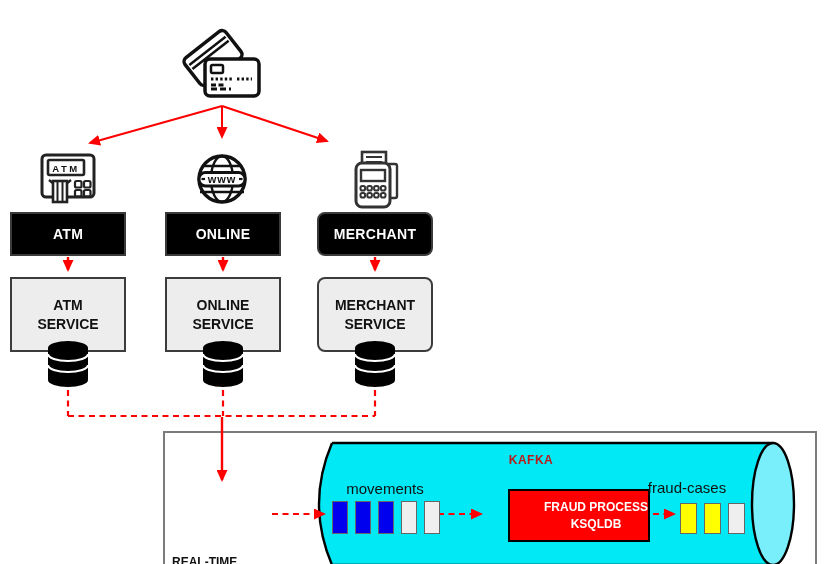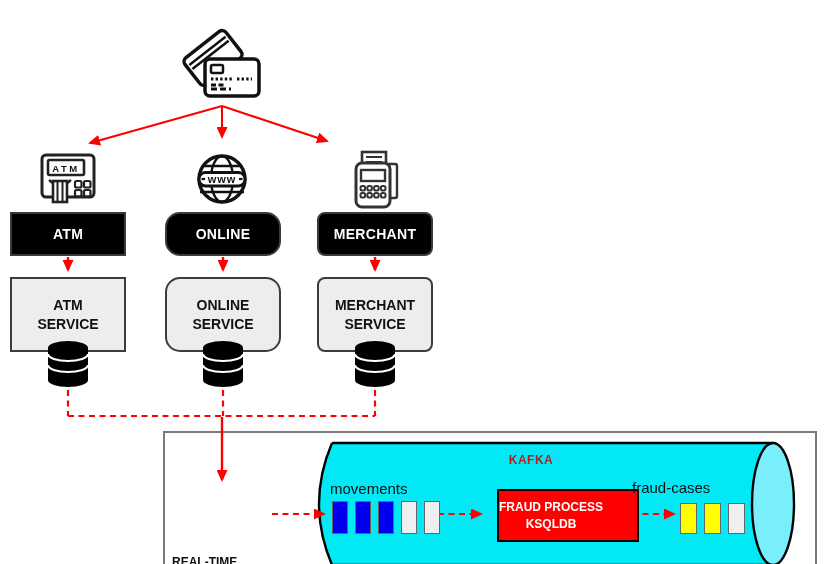--- a/index.html
+++ b/index.html
@@ -10,37 +10,37 @@
   svg text{font-family:"Liberation Sans", sans-serif;}
 
   
   .label-box{position:absolute;top:188px;width:112px;height:40px;background:#000;
     border:2px solid #3a3a3a;color:#fff;font-weight:bold;font-size:14px;letter-spacing:.3px;
     display:flex;align-items:center;justify-content:center;}
   
   .service-box{position:absolute;top:253px;width:112px;height:71px;background:#ededed;
     border:2px solid #3c3c3c;color:#111;font-weight:bold;font-size:14px;line-height:1.35;
     display:flex;align-items:center;justify-content:center;text-align:center;white-space:pre-line;}
-  .ch-atm{left:10px;} .ch-online{left:165px;border-radius:15px;} .ch-merchant{left:317px;border-radius:8px;}
+  .ch-atm{left:10px;} .ch-online{left:165px;} .ch-merchant{left:317px;border-radius:8px;}
 
   
   #realtime-panel{position:absolute;left:163px;top:407px;width:650px;height:142px;
     background:#fff;border:2px solid #7b7b7b;}
   #realtime-label{position:absolute;left:172px;top:531px;font-size:12px;font-weight:bold;color:#111;}
 
   #cdc-box{position:absolute;left:176px;top:462px;width:89px;height:52px;background:#f2a962;
     border:2px solid #3c3c3c;display:flex;align-items:center;justify-content:center;
     font-size:12px;font-weight:bold;color:#111;}
-  #fraud-box{position:absolute;left:497px;top:465px;width:138px;height:49px;background:#ff0000;
-    border:2px solid #000;display:flex;align-items:center;justify-content:flex-start;text-align:center;
+  #fraud-box{position:absolute;left:508px;top:465px;width:138px;height:49px;background:#ff0000;
+    border:2px solid #000;display:flex;align-items:center;justify-content:flex-end;text-align:center;
     font-size:12px;font-weight:bold;color:#fff;line-height:1.4;white-space:pre-line;}
   #kafka-label{position:absolute;left:481px;top:429px;width:100px;text-align:center;
     font-size:12px;font-weight:bold;letter-spacing:.5px;color:#b91c1c;}
 
-  .topic-label{position:absolute;font-size:15px;color:#111;text-align:left;width:110px;}
+  .topic-label{position:absolute;font-size:15px;color:#111;text-align:center;width:110px;}
   #movements-label{left:330px;top:456px;}
   #fraudcases-label{left:632px;top:455px;}
 
   .bars{position:absolute;display:flex;gap:7px;}
   #movements-bars{left:332px;top:477px;}
   #fraudcases-bars{left:680px;top:479px;}
   #movements-bars .bar{width:14px;height:31px;border:1px solid #666;}
   #fraudcases-bars .bar{width:15px;height:29px;border:1px solid #666;}
 </style>
 </head>

